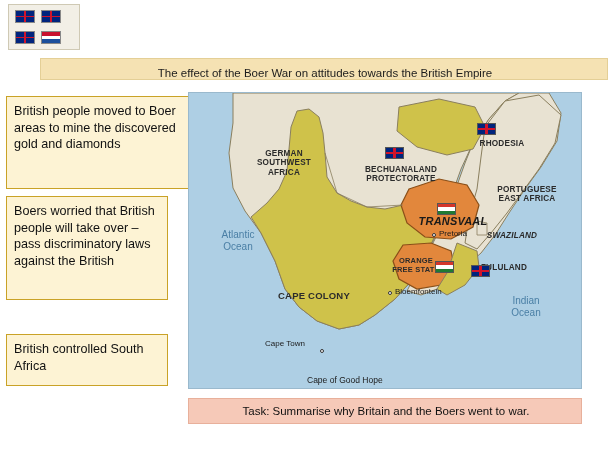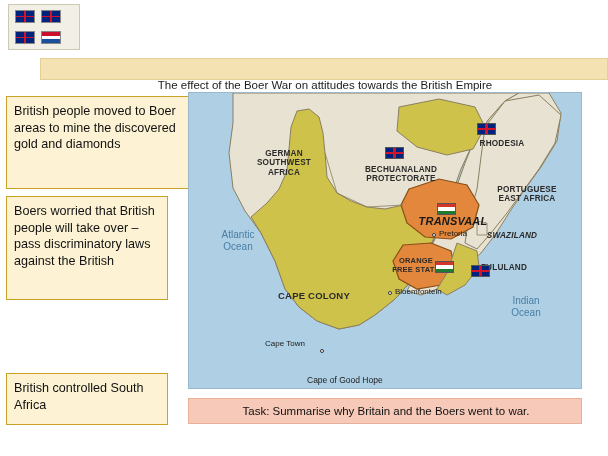--- a/index.html
+++ b/index.html
@@ -68,21 +68,21 @@
   .subtitle-bar {
     position: absolute;
     left: 40px; top: 58px;
     width: 568px; height: 22px;
     background: #f5e2b3;
     border: 1px solid #e4cf96;
     box-sizing: border-box;
   }
   .subtitle-text {
     position: absolute;
-    left: 0; top: 16px;
+    left: 0; top: 4px;
     width: 568px;
     text-align: center;
     line-height: 21px;
     font-size: 11.5px;
     color: #1c1c1c;
     white-space: nowrap;
   }
 
   
   .callout {
@@ -91,21 +91,21 @@
     background: #fdf3d4;
     border: 1px solid #c9a227;
     box-sizing: border-box;
     padding: 6px 7px 6px 7px;
     font-size: 12.6px;
     color: #111111;
     line-height: 1.32;
   }
   #callout-1 { top: 96px; width: 183px; height: 93px; }
   #callout-2 { top: 196px; width: 162px; height: 104px; }
-  #callout-3 { top: 334px; width: 162px; height: 52px; margin-top: 39px; }
+  #callout-3 { top: 334px; width: 162px; height: 52px; }
 
   
   .map {
     position: absolute;
     left: 188px; top: 92px;
     width: 394px; height: 297px;
     background: #aecfe4;
     border: 1px solid #9ab9cd;
     box-sizing: border-box;
     overflow: hidden;

